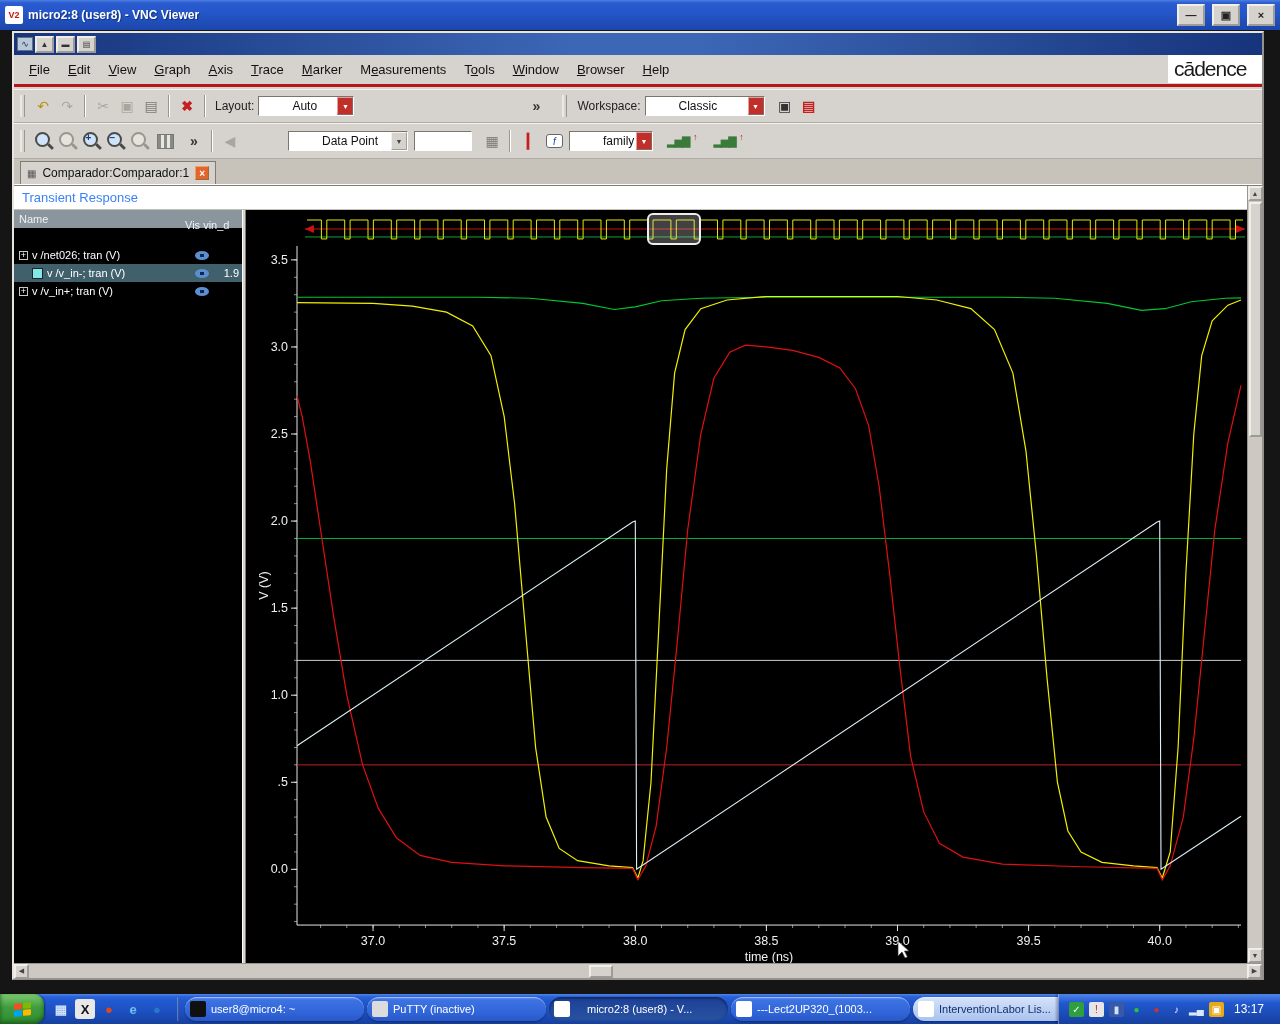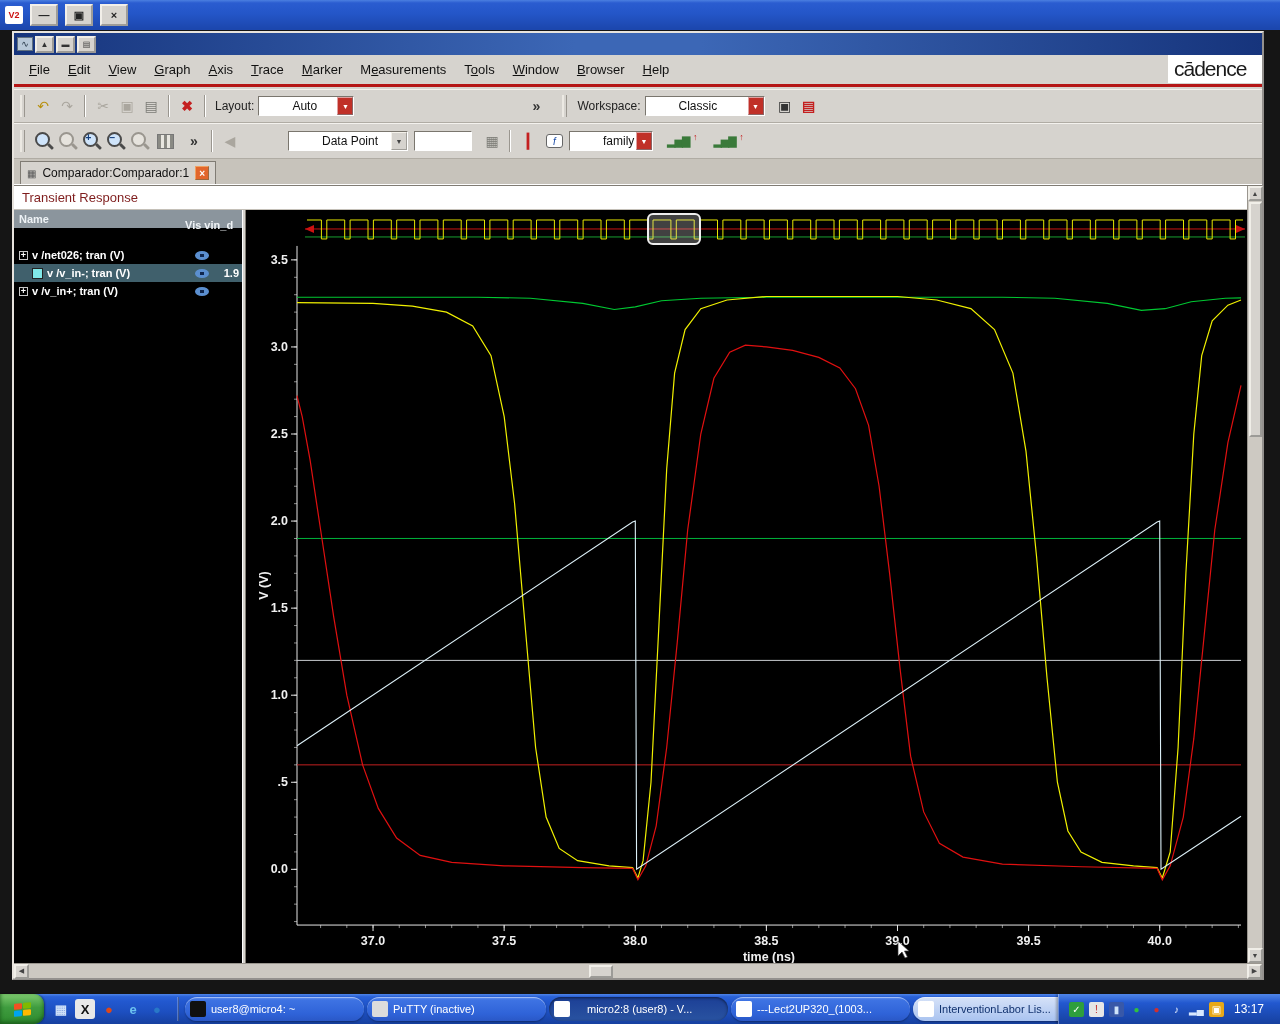--- a/index.html
+++ b/index.html
@@ -55,22 +55,22 @@
   .hist-icon{font-size:11px;letter-spacing:-1px;color:#3a7a3a;position:relative;flex:none;line-height:16px;}
   .hist-icon::after{content:"↑";position:absolute;right:-7px;top:-4px;font-size:9px;color:#c42020;}
 
   .tabbar{height:26px;background:#c7c3bb;display:flex;align-items:flex-end;padding-left:6px;border-bottom:1px solid #fff;flex:none;}
   .tab{height:23px;background:#d6d3ce;border:1px solid #807c74;border-bottom:none;display:flex;align-items:center;gap:6px;padding:0 6px;font-size:12px;color:#111;}
   .tab-grid{font-size:10px;color:#555;}
   .tab-close{width:14px;height:14px;background:#e2662c;color:#fff;font-size:10px;font-weight:bold;display:flex;align-items:center;justify-content:center;border:1px outset #f0a060;}
 
   .content-row{flex:1;display:flex;min-height:0;border-top:1px solid #807c74;}
   .main-col{flex:1;display:flex;flex-direction:column;min-width:0;}
-  .plot-title-strip{height:24px;background:#fff;border-bottom:1px solid #c4c0b8;display:flex;align-items:center;padding-left:8px;font-size:13px;color:#7f1d1d;flex:none;}
-  .graph-row{flex:1;display:flex;min-height:0;font-weight:bold;}
+  .plot-title-strip{height:24px;background:#fff;border-bottom:1px solid #c4c0b8;display:flex;align-items:center;padding-left:8px;font-size:13px;color:#3b82f6;flex:none;}
+  .graph-row{flex:1;display:flex;min-height:0;}
   .signal-panel{width:228px;background:#000;display:flex;flex-direction:column;flex:none;}
   .sig-header{height:18px;background:#8b959d;color:#eef2f5;font-size:11px;display:flex;align-items:center;padding:0 5px;flex:none;}
   .sig-header .hname{flex:1;}
   .sig-header .hvis{white-space:nowrap;overflow:hidden;width:52px;margin-top:12px;}
   .sig-spacer{height:18px;flex:none;}
   .sig-row{height:18px;display:flex;align-items:center;padding:0 3px 0 5px;color:#fff;font-size:11px;gap:4px;flex:none;}
   .sig-row.selected{background:#40606c;}
   .expander{width:9px;height:9px;border:1px solid #c8c8c8;color:#fff;font-size:9px;line-height:7px;text-align:center;background:#000;flex:none;}
   .swatch{width:11px;height:11px;margin-left:13px;border:1px solid #222;flex:none;}
   .sig-label{flex:1;white-space:nowrap;overflow:hidden;}
@@ -116,20 +116,21 @@
   .tray-icon{width:15px;height:15px;display:flex;align-items:center;justify-content:center;font-size:10px;border-radius:2px;}
   .clock{color:#fff;font-size:12px;padding:0 10px 0 5px;}
 </style>
 </head>
 <body>
 
 <div id="screen">
 
   <div id="vnc-titlebar">
     <span class="vnc-icon">V2</span>
+    <span class="vnc-title" актив="false">micro2:8 (user8) - VNC Viewer</span>
     <span class="vnc-btn">—</span>
     <span class="vnc-btn">▣</span>
     <span class="vnc-btn">×</span>
   </div>
 
   <div id="desktop">
     <div id="v-win">
 
       <div class="wm-titlebar">
         <span class="wm-icon">∿</span>

